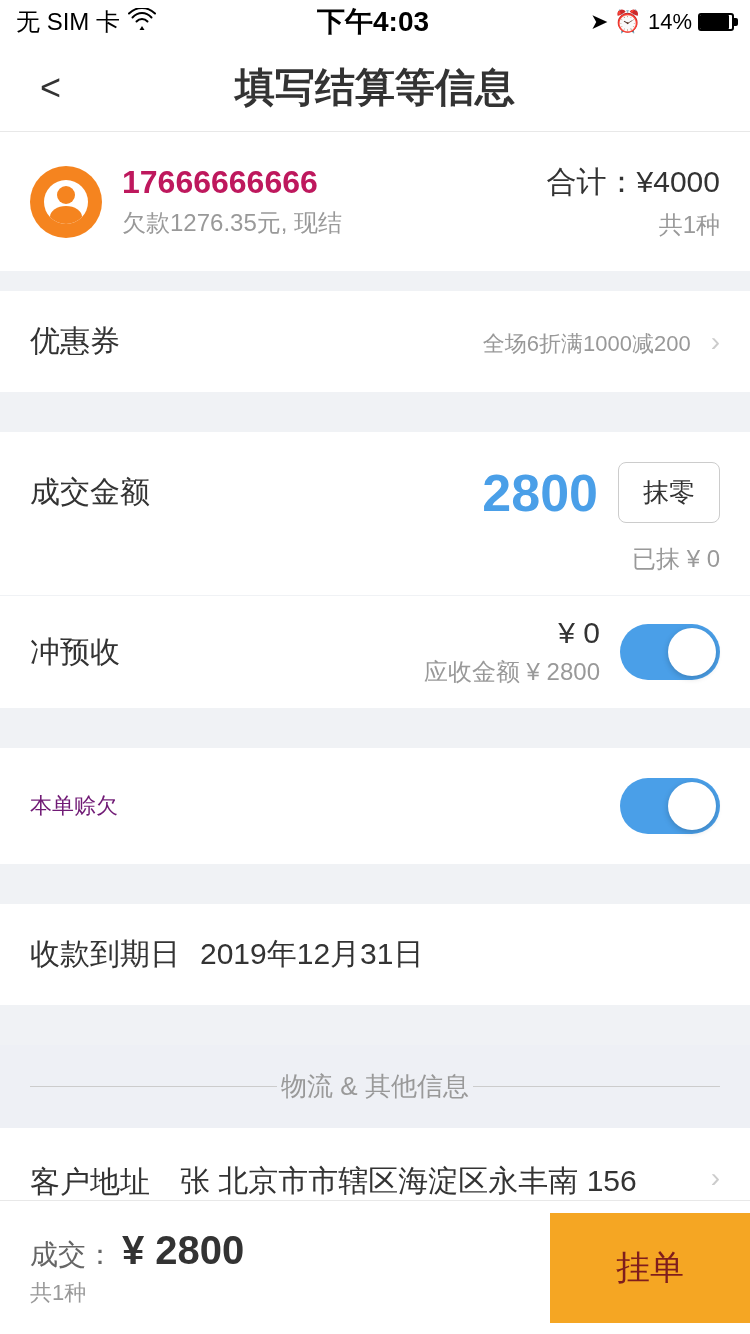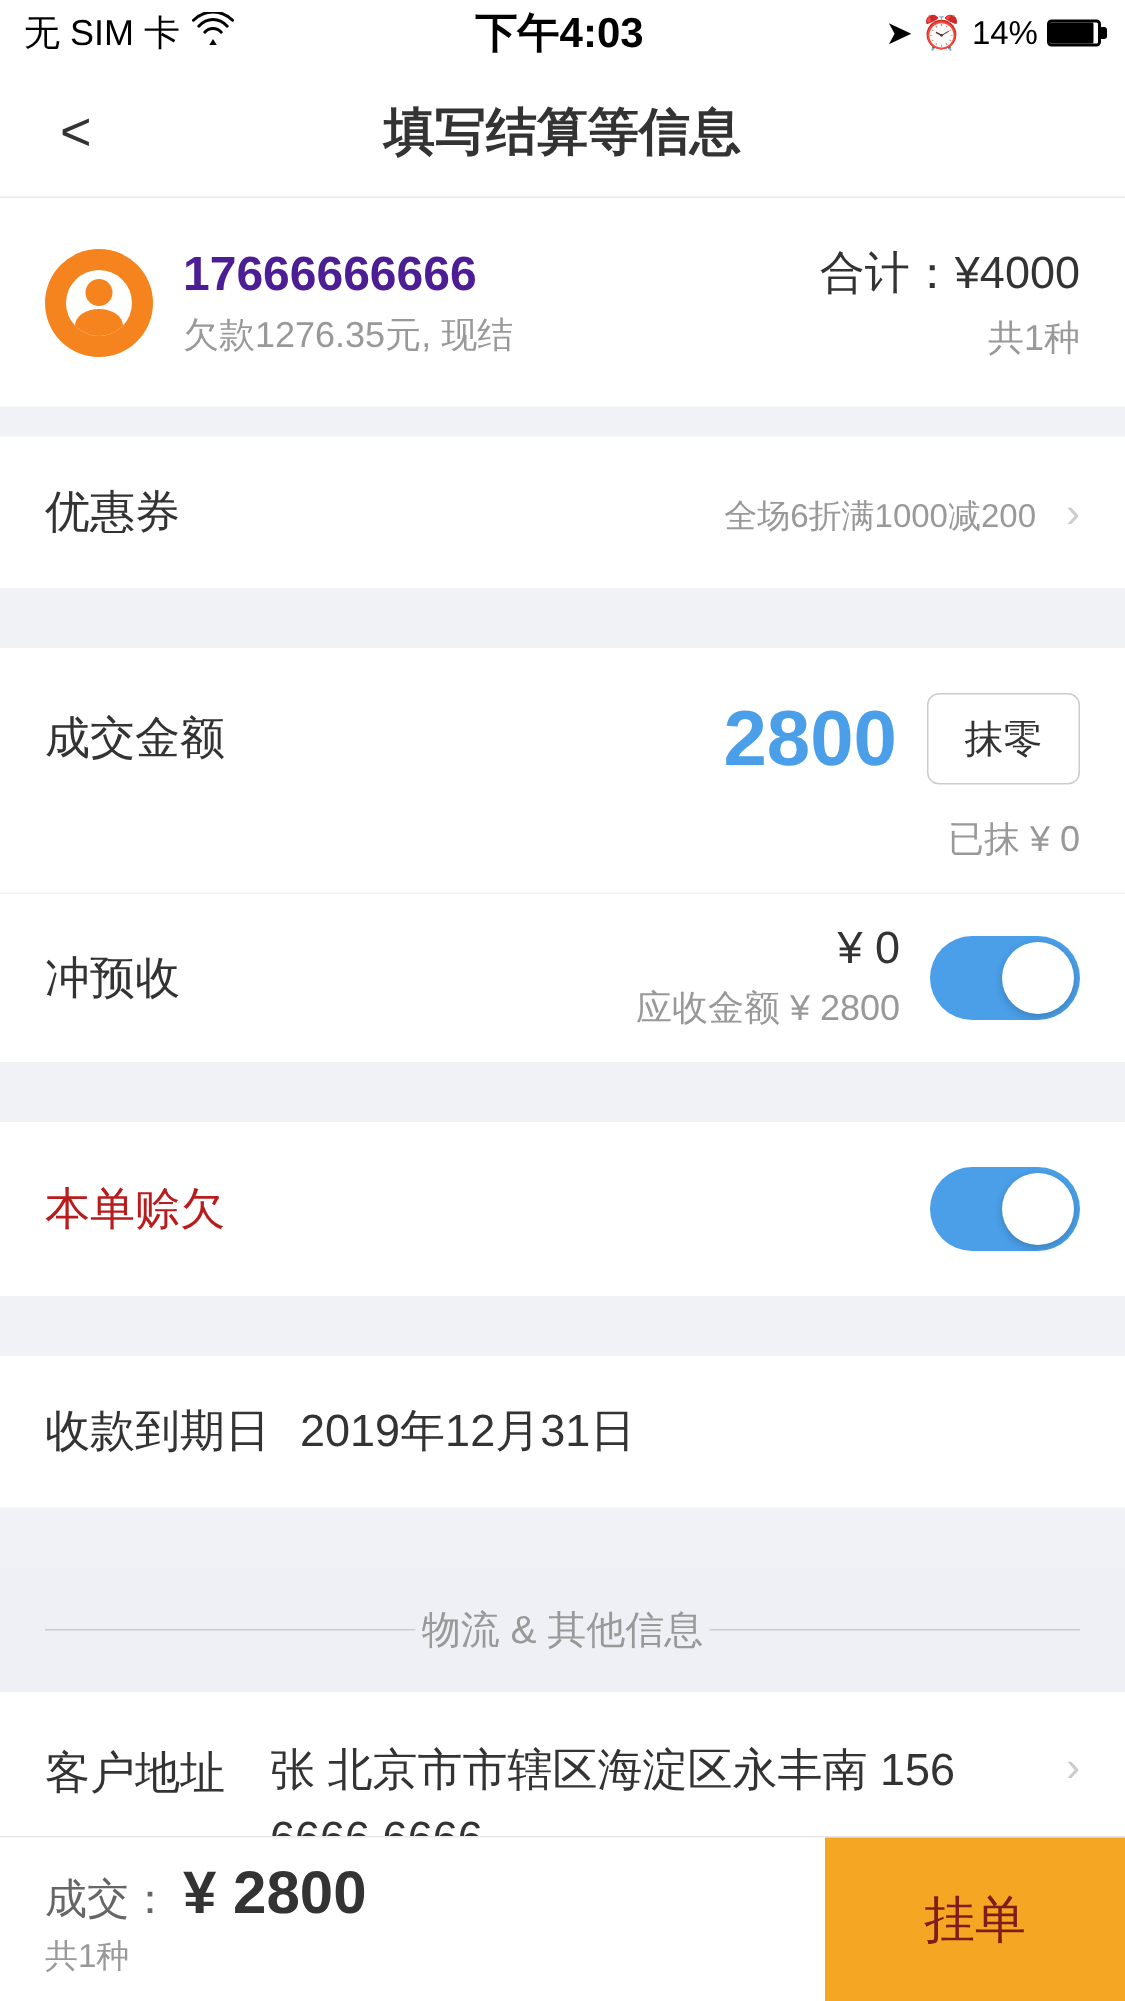--- a/index.html
+++ b/index.html
@@ -41,21 +41,21 @@
     .nav-back {
       font-size: 36px;
       color: #333;
       cursor: pointer;
       padding: 10px;
     }
     .nav-title {
       position: absolute;
       left: 50%;
       transform: translateX(-50%);
-      font-size: 34px;
+      font-size: 40px;
       font-weight: 600;
       color: #333;
     }
 
     
     .content {
       padding-bottom: 120px;
     }
 
     
@@ -108,21 +108,21 @@
       transform: translateX(-50%);
       width: 32px;
       height: 22px;
       background: #f5841f;
       border-radius: 50% 50% 0 0;
     }
     .customer-info {}
     .customer-phone {
       font-size: 32px;
       font-weight: 600;
-      color: #4c1d95;
+      color: #be185d;
     }
     .customer-desc {
       font-size: 24px;
       color: #999;
       margin-top: 6px;
     }
     .customer-right {
       text-align: right;
     }
     .total-amount {
@@ -275,22 +275,22 @@
     
     .debt-row {
       background: #fff;
       padding: 30px;
       display: flex;
       align-items: center;
       justify-content: space-between;
       margin-bottom: 20px;
     }
     .debt-label {
-      font-size: 30px;
-      color: #b91c1c;
+      font-size: 22px;
+      color: #701a75;
     }
 
     
     .due-date-row {
       background: #fff;
       padding: 30px;
       display: flex;
       align-items: center;
       margin-bottom: 20px;
     }
@@ -356,21 +356,21 @@
     .empty-area {
       background: #f0f2f5;
       height: 200px;
     }
 
     
     .bottom-bar {
       position: fixed;
       bottom: 0;
       width: 750px;
-      height: 110px;
+      height: 134px;
       background: #fff;
       display: flex;
       align-items: center;
       border-top: 1px solid #e8e8e8;
     }
     .bottom-summary {
       flex: 1;
       padding: 0 30px;
     }
     .bottom-deal {

